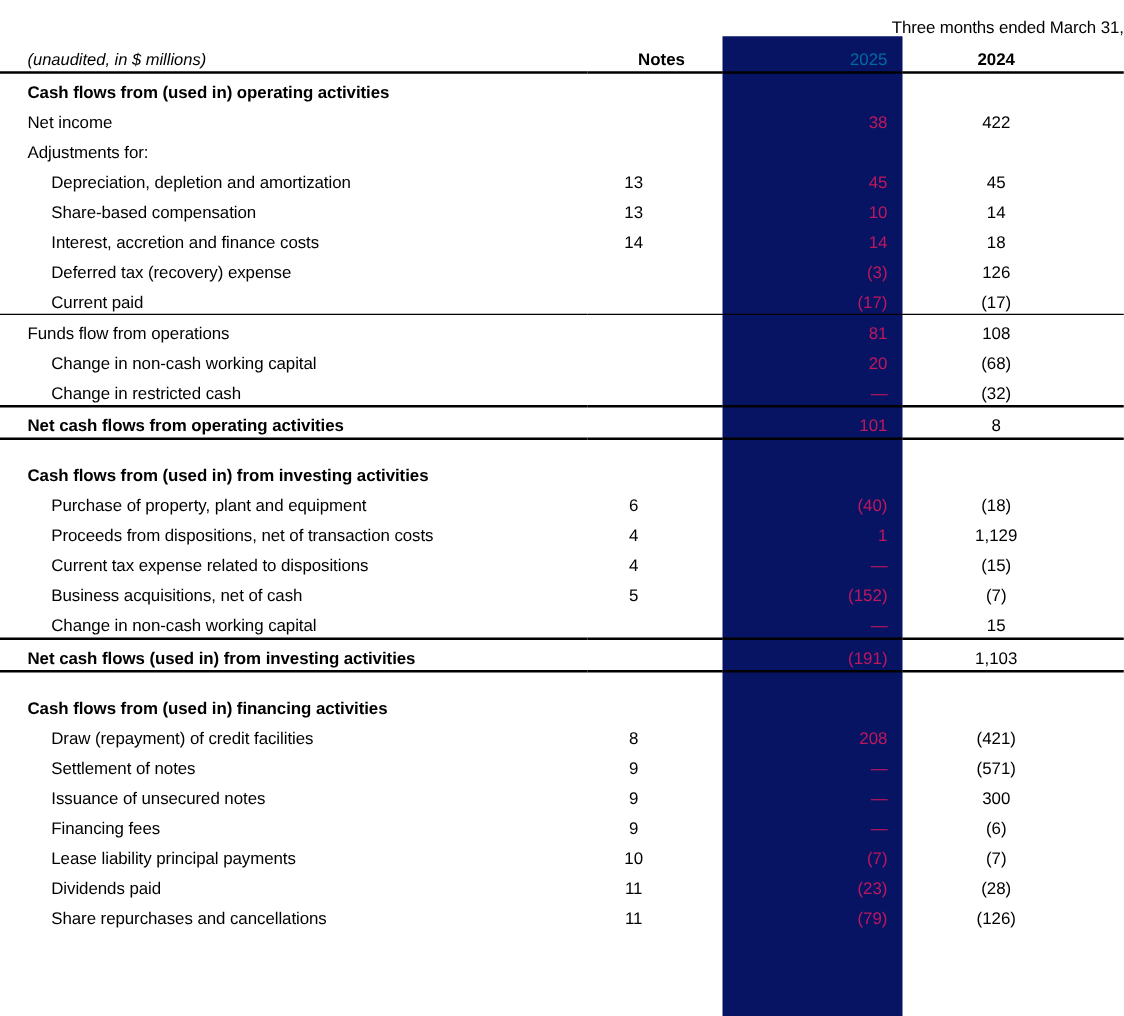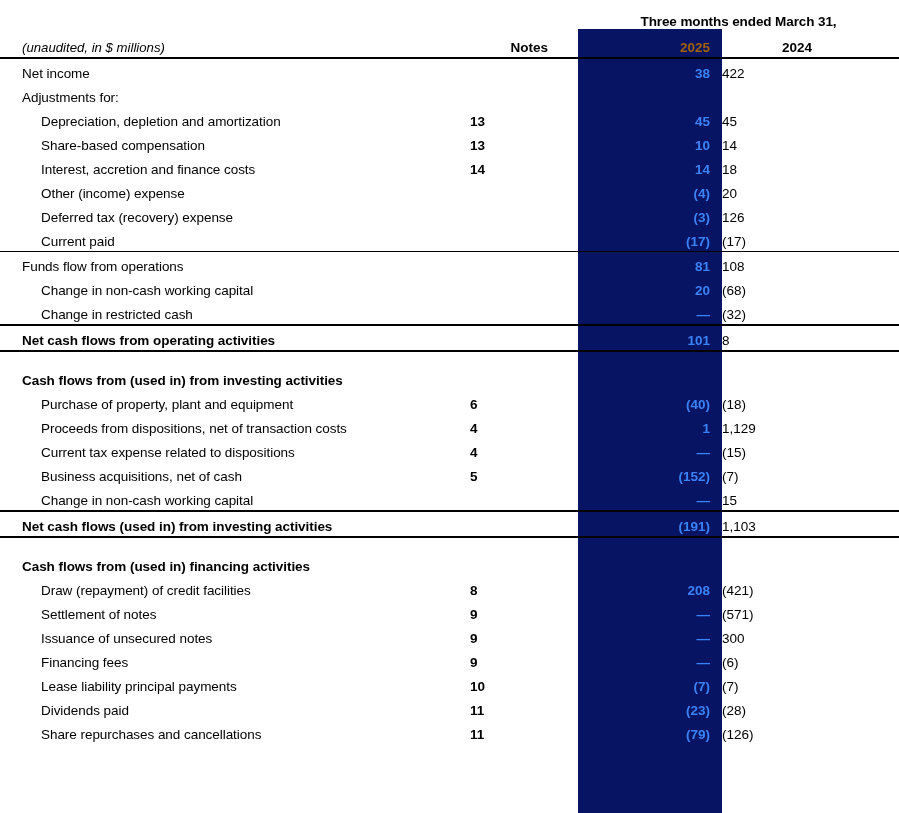--- a/index.html
+++ b/index.html
@@ -54,22 +54,22 @@
     font-weight: normal;
     white-space: nowrap;
   }
 
   
   tr.hdr-span td {
     height: 28px;
     padding-bottom: 2px;
   }
   .span-title {
-    text-align: center;
-    font-weight: bold;
+    text-align: right;
+    font-weight: normal;
     font-size: 13.5px;
     letter-spacing: -0.1px;
     margin-top: 28px;
   }
 
   tr.hdr-cols td {
     height: 24px;
     padding-bottom: 3px;
   }
   .hdr-unaudited {
@@ -77,48 +77,48 @@
     padding-left: 22px;
     font-size: 13.2px;
   }
   .hdr-notes {
     text-align: right;
     font-weight: bold;
     padding-right: 30px;
   }
   .hdr-y1 {
     text-align: right;
-    font-weight: bold;
-    color: #a16207;
+    font-weight: normal;
+    color: #0369a1;
     padding-right: 12px;
   }
   .hdr-y2 {
     text-align: center;
     font-weight: bold;
     padding-right: 27px;
   }
 
   
   tr.r td { height: 21px; padding-bottom: 3px; }
   tr.r.gap td { height: 11px; }
 
   .lbl      { padding-left: 22px; letter-spacing: -0.05px; }
   .lbl.i1   { padding-left: 41px; }
   .lbl.bold { font-weight: bold; }
 
-  .notes { font-weight: bold; padding-right: 34px; }
+  .notes { text-align: center; font-weight: normal; padding-right: 34px; }
 
   .v1 {
     text-align: right;
-    color: #3b82f6;
-    font-weight: bold;
+    color: #be185d;
+    font-weight: normal;
     padding-right: 12px;
   }
   .v2 {
-    text-align: left;
+    text-align: center;
     padding-right: 27px;
   }
 
   
   .rule-top-thin  > td { border-top: 1.3px solid #000; }
   .rule-top-thick > td { border-top: 2.2px solid #000; }
   .rule-bot-thick > td { border-bottom: 2.2px solid #000; }
 </style>
 </head>
 <body>
@@ -142,20 +142,26 @@
       </tr>
       <tr class="hdr-cols rule-bot-thick">
         <td class="hdr-unaudited">(unaudited, in $ millions)</td>
         <td class="hdr-notes">Notes</td>
         <td class="hdr-y1">2025</td>
         <td class="hdr-y2">2024</td>
       </tr>
     </thead>
     <tbody id="rows-body">
         <tr class="r">
+          <td class="lbl bold">Cash flows from (used in) operating activities</td>
+          <td class="notes"></td>
+          <td class="v1"></td>
+          <td class="v2"></td>
+        </tr>
+        <tr class="r">
           <td class="lbl">Net income</td>
           <td class="notes"></td>
           <td class="v1">38</td>
           <td class="v2">422</td>
         </tr>
         <tr class="r">
           <td class="lbl">Adjustments for:</td>
           <td class="notes"></td>
           <td class="v1"></td>
           <td class="v2"></td>
@@ -172,26 +178,20 @@
           <td class="v1">10</td>
           <td class="v2">14</td>
         </tr>
         <tr class="r">
           <td class="lbl i1">Interest, accretion and finance costs</td>
           <td class="notes">14</td>
           <td class="v1">14</td>
           <td class="v2">18</td>
         </tr>
         <tr class="r">
-          <td class="lbl i1">Other (income) expense</td>
-          <td class="notes"></td>
-          <td class="v1">(4)</td>
-          <td class="v2">20</td>
-        </tr>
-        <tr class="r">
           <td class="lbl i1">Deferred tax (recovery) expense</td>
           <td class="notes"></td>
           <td class="v1">(3)</td>
           <td class="v2">126</td>
         </tr>
         <tr class="r">
           <td class="lbl i1">Current paid</td>
           <td class="notes"></td>
           <td class="v1">(17)</td>
           <td class="v2">(17)</td>

